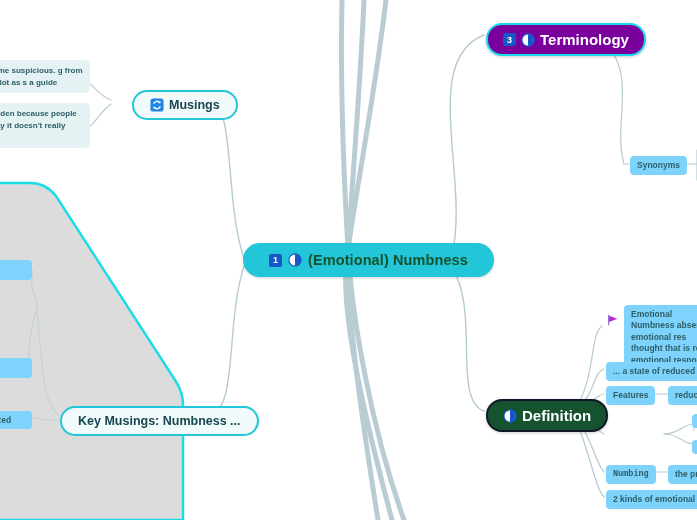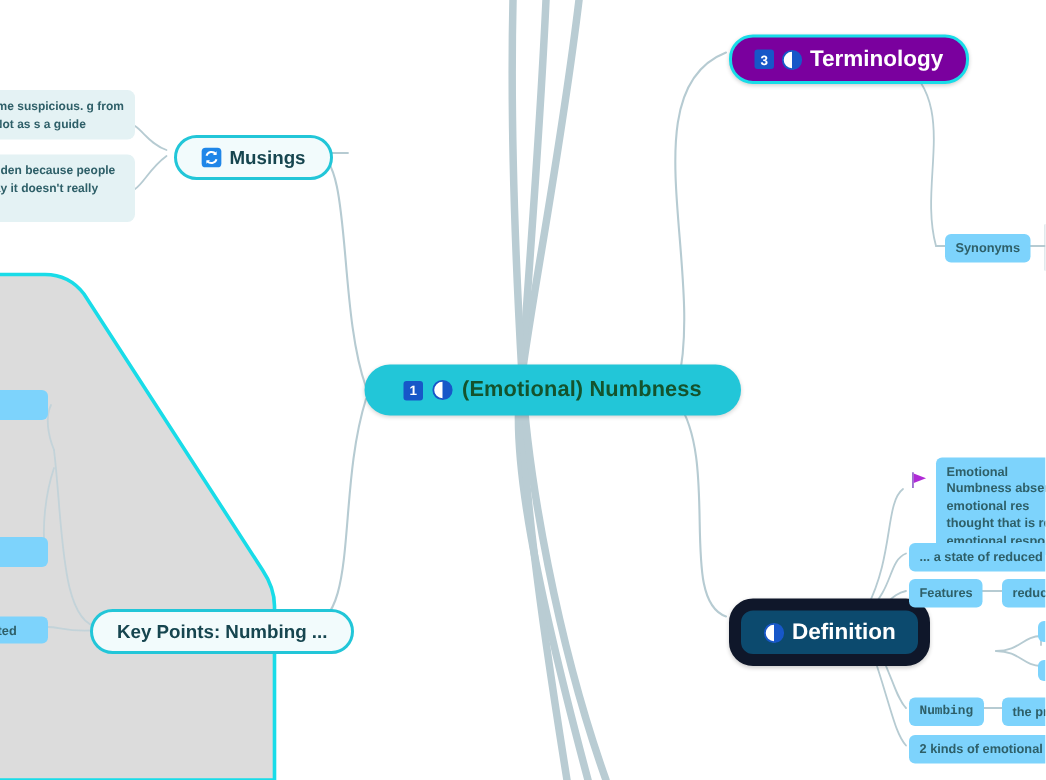--- a/index.html
+++ b/index.html
@@ -41,21 +41,21 @@
 
   
   .pill {
     display: flex; align-items: center; gap: 5px;
     border-radius: 16px;
     padding: 6px 15px;
     box-shadow: 0 1px 3px rgba(0,0,0,0.2);
   }
   .pill .label { color: #ffffff; font-size: 15px; font-weight: bold; }
   .pill.purple { background: #7a009e; border: 2px solid #19dce8; }
-  .pill.blue   { background: #0c4a6e; border: 8px solid #0f172a; }
+  .pill.blue   { background: #14532d; border: 2px solid #0f172a; }
 
   
   .pill-light {
     display: flex; align-items: center; gap: 5px;
     background: #f2fbfc;
     border: 2px solid #22c6d8;
     border-radius: 16px;
     padding: 6px 16px;
   }
   .pill-light .label { color: #16454f; font-size: 12.5px; font-weight: bold; }
@@ -185,35 +185,35 @@
     <span class="ico">
       <svg viewBox="0 0 16 16">
           <circle cx="8" cy="8" r="7" fill="#ffffff"></circle>
         <path d="M8 1 A7 7 0 0 1 8 15 Z" fill="#1757c8"></path>
         <circle cx="8" cy="8" r="7" fill="none" stroke="#1757c8" stroke-width="1.4"></circle>
         </svg>
     </span>
     <span class="label">Definition</span>
   </div>
 
-  <div class="node pill-light" style="left:116px; top:90px;">
+  <div class="node pill-light" style="left:132px; top:90px;">
     <span class="ico">
       <svg viewBox="0 0 16 16">
         <rect x="0.5" y="0.5" width="15" height="15" rx="3" fill="#1f86e8"></rect>
         <path d="M4.2 6.6 A4 4 0 0 1 11.2 5.3" fill="none" stroke="#ffffff" stroke-width="1.5"></path>
         <path d="M11.8 9.4 A4 4 0 0 1 4.8 10.7" fill="none" stroke="#ffffff" stroke-width="1.5"></path>
         <path d="M11.9 3.2 L11.9 6.0 L9.1 6.0 Z" fill="#ffffff"></path>
         <path d="M4.1 12.8 L4.1 10.0 L6.9 10.0 Z" fill="#ffffff"></path>
       </svg>
     </span>
     <span class="label">Musings</span>
   </div>
 
   <div class="node pill-light" style="left:60px; top:406px;">
-    <span class="label">Key Points: Numbing ...</span>
+    <span class="label">Key Musings: Numbness ...</span>
   </div>
 
   <div class="node note" style="left:-32px; top:60px; width:122px;">make me suspicious.
 g from pain. Not as
 s a guide</div>
 
   <div class="node note" style="left:-32px; top:103px; width:122px;">s a hidden
 because people just say
 it doesn't really count</div>
 

